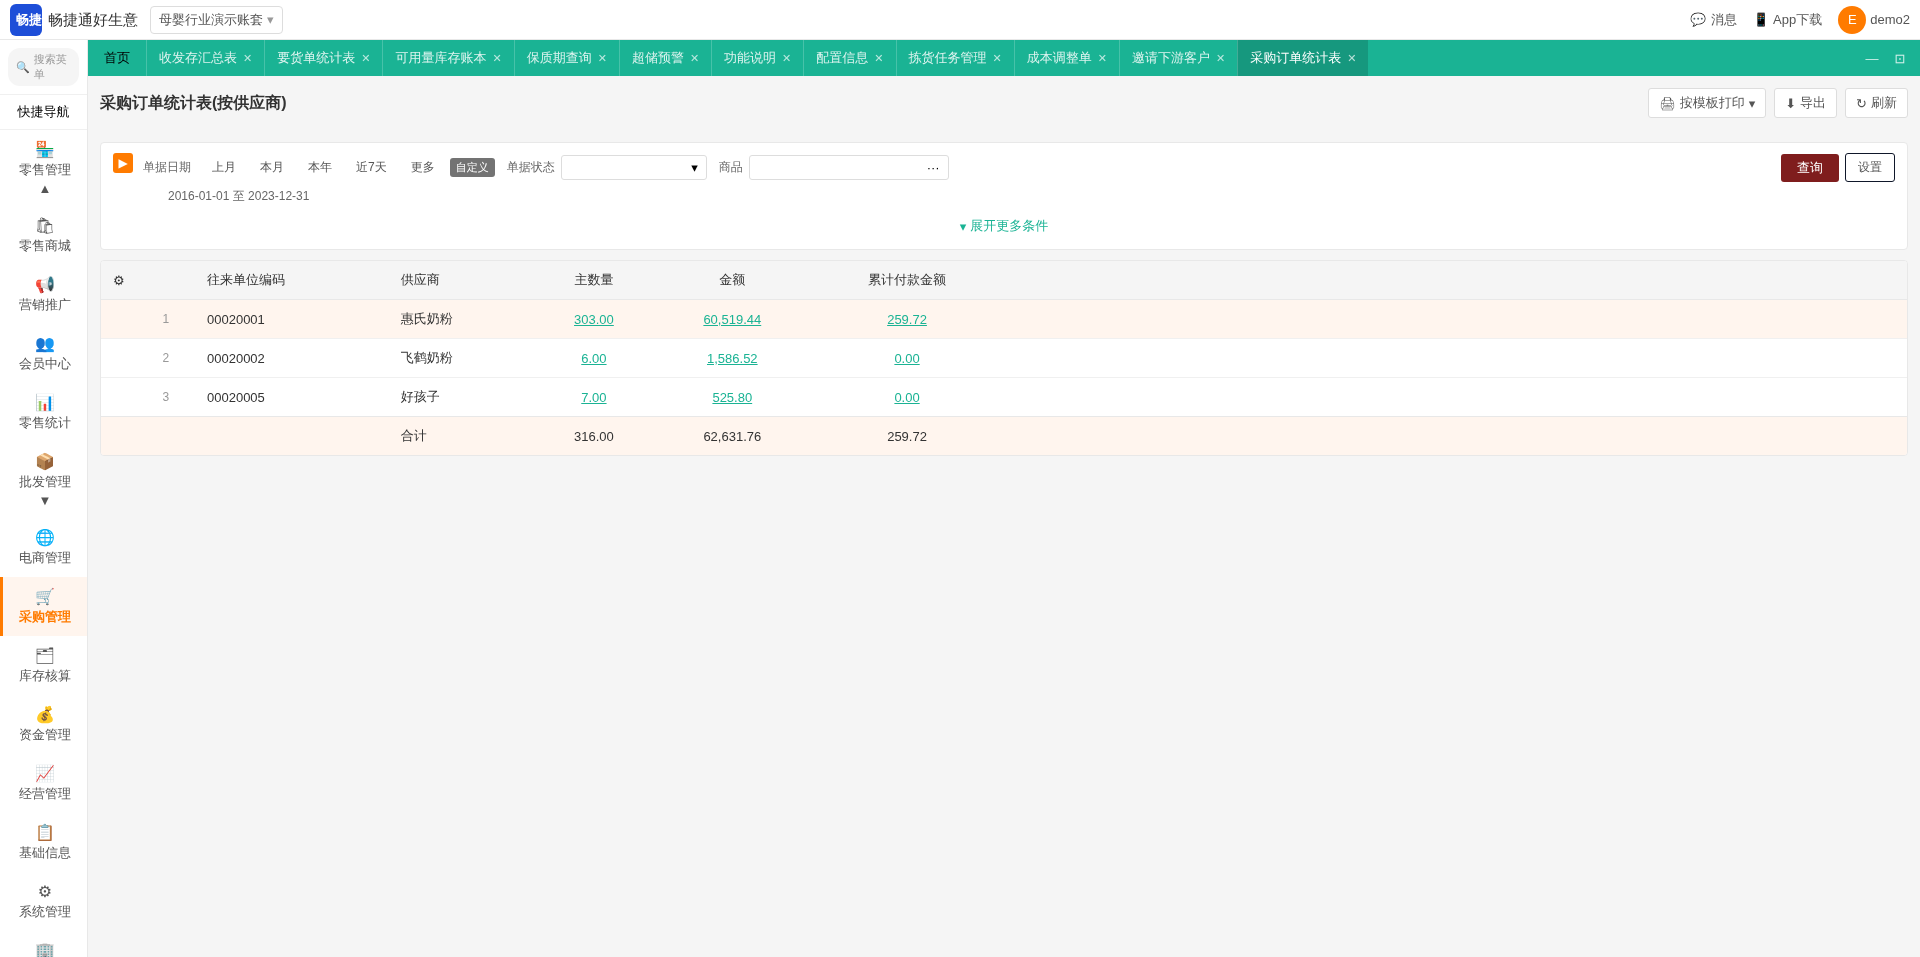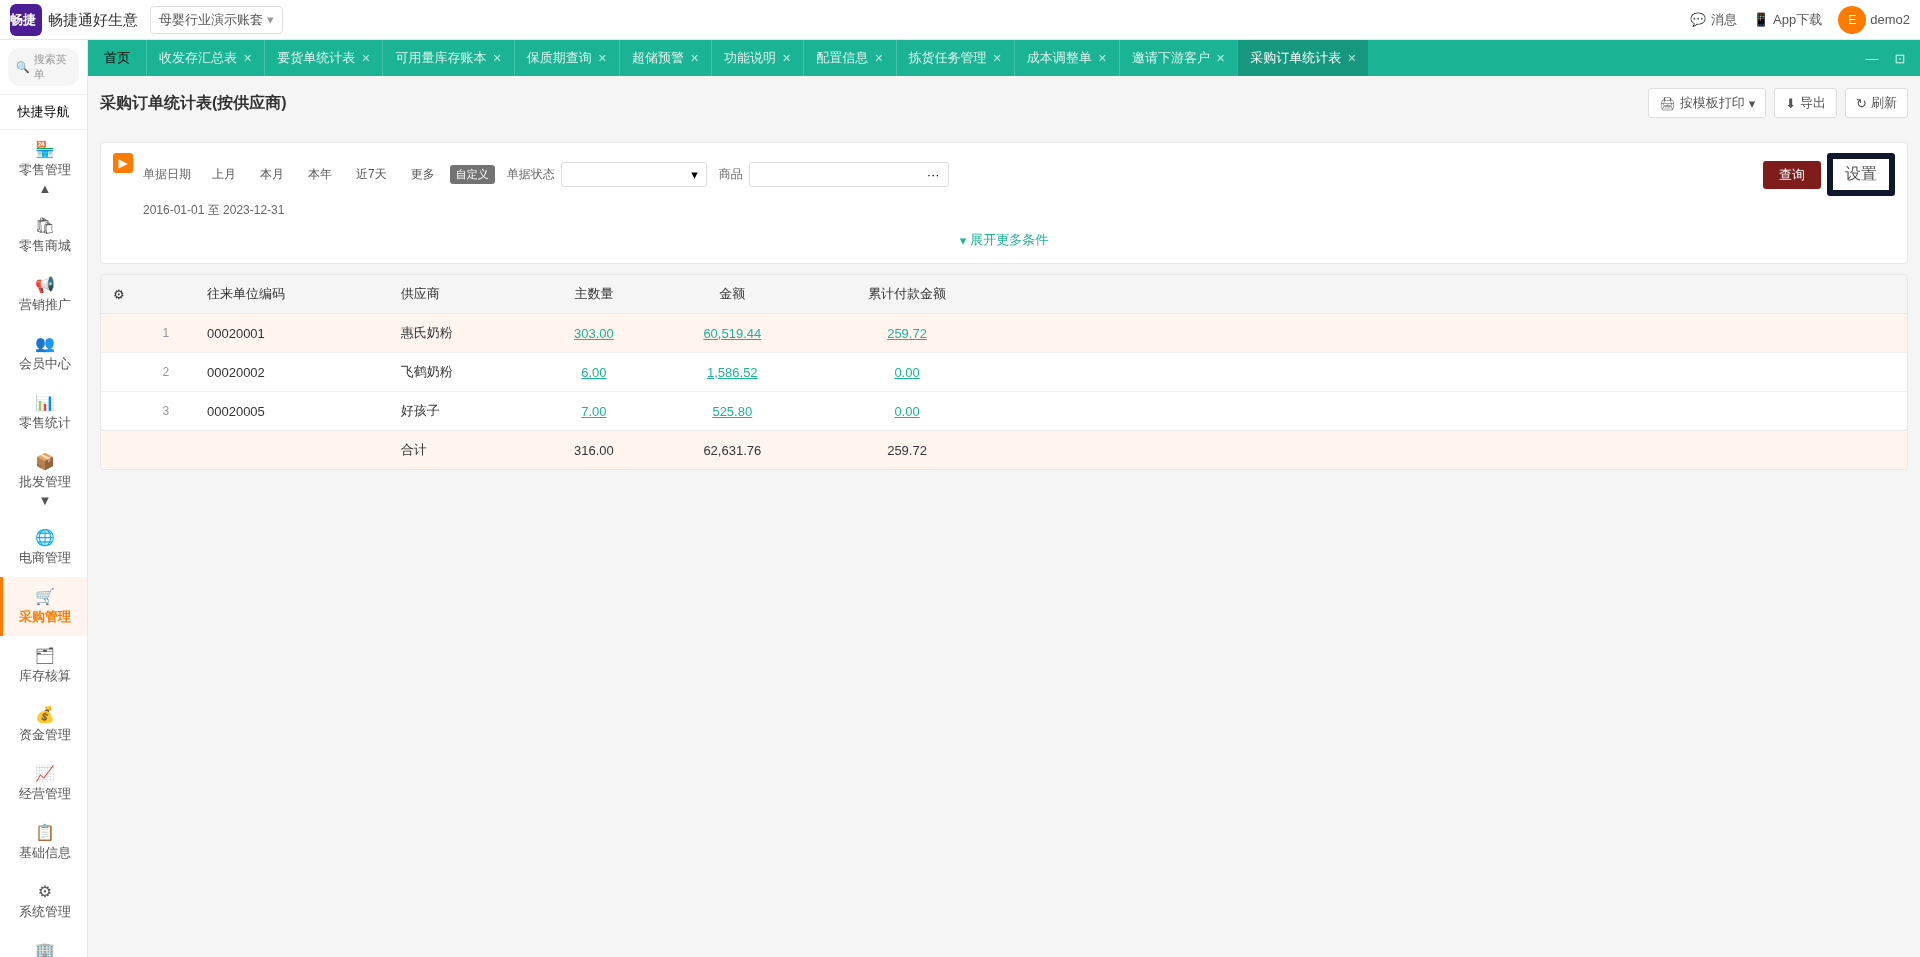--- a/index.html
+++ b/index.html
@@ -7,22 +7,22 @@
 
     
     .top-bar {
       display: flex; align-items: center; background: #fff; height: 40px;
       border-bottom: 1px solid #e8e8e8; padding: 0 10px; gap: 12px;
     }
     .logo-area {
       display: flex; align-items: center; gap: 6px; min-width: 80px;
     }
     .logo-icon {
-      width: 32px; height: 32px; background: #4c1d95; border-radius: 6px;
-      display: flex; align-items: center; justify-content: flex-start; color: #fff; font-weight: bold; font-size: 11px;
+      width: 32px; height: 32px; background: #1d4ed8; border-radius: 6px;
+      display: flex; align-items: center; justify-content: flex-end; color: #fff; font-weight: bold; font-size: 11px;
     }
     .logo-text { font-size: 15px; color: #333; line-height: 1.2; }
     .workspace-selector {
       display: flex; align-items: center; gap: 4px; padding: 4px 8px;
       border: 1px solid #ddd; border-radius: 4px; cursor: pointer; color: #555; font-size: 12px;
     }
     .workspace-selector .chevron { color: #999; }
     .top-bar-spacer { flex: 1; }
     .top-bar-actions { display: flex; align-items: center; gap: 16px; }
     .top-bar-action { display: flex; align-items: center; gap: 4px; color: #555; font-size: 12px; cursor: pointer; }
@@ -136,22 +136,22 @@
     }
     .expand-btn {
       display: flex; align-items: center; gap: 4px; color: #1ab394; cursor: pointer;
       font-size: 12px; padding: 4px 8px; border-radius: 3px;
     }
     .btn-query {
       padding: 5px 16px; background: #7f1d1d; color: #fff; border: none;
       border-radius: 3px; cursor: pointer; font-size: 13px;
     }
     .btn-settings {
-      padding: 5px 12px; background: #fff; color: #555; border: 6px solid #0f172a;
-      border-radius: 3px; cursor: pointer; font-size: 16px;
+      padding: 5px 12px; background: #fff; color: #555; border: 1px solid #0f172a;
+      border-radius: 3px; cursor: pointer; font-size: 12px;
     }
 
     
     .data-table-container {
       background: #fff; border-radius: 4px; border: 1px solid #e8e8e8; overflow: hidden;
     }
     table { width: 100%; border-collapse: collapse; }
     thead tr { background: #f5f5f5; }
     thead th {
       padding: 10px 12px; text-align: left; font-weight: 500; color: #333;
@@ -387,21 +387,21 @@
                 <div class="filter-input-box">
                   <span></span>
                   <span>···</span>
                 </div>
               </div>
               <div style="margin-left:auto; display:flex; gap:6px; align-items:center;">
                 <button class="btn-query">查询</button>
                 <button class="btn-settings">设置</button>
               </div>
             </div>
-            <div style="margin-top:6px;">
+            <div style="margin-top:6px;margin-left:25px;">
               <span class="filter-date-range">2016-01-01 至 2023-12-31</span>
             </div>
           </div>
         </div>
         <div style="margin-top:8px; text-align:center;">
           <div class="expand-btn" style="display:inline-flex;">
             <span>▾</span>
             <span>展开更多条件</span>
           </div>
         </div>

